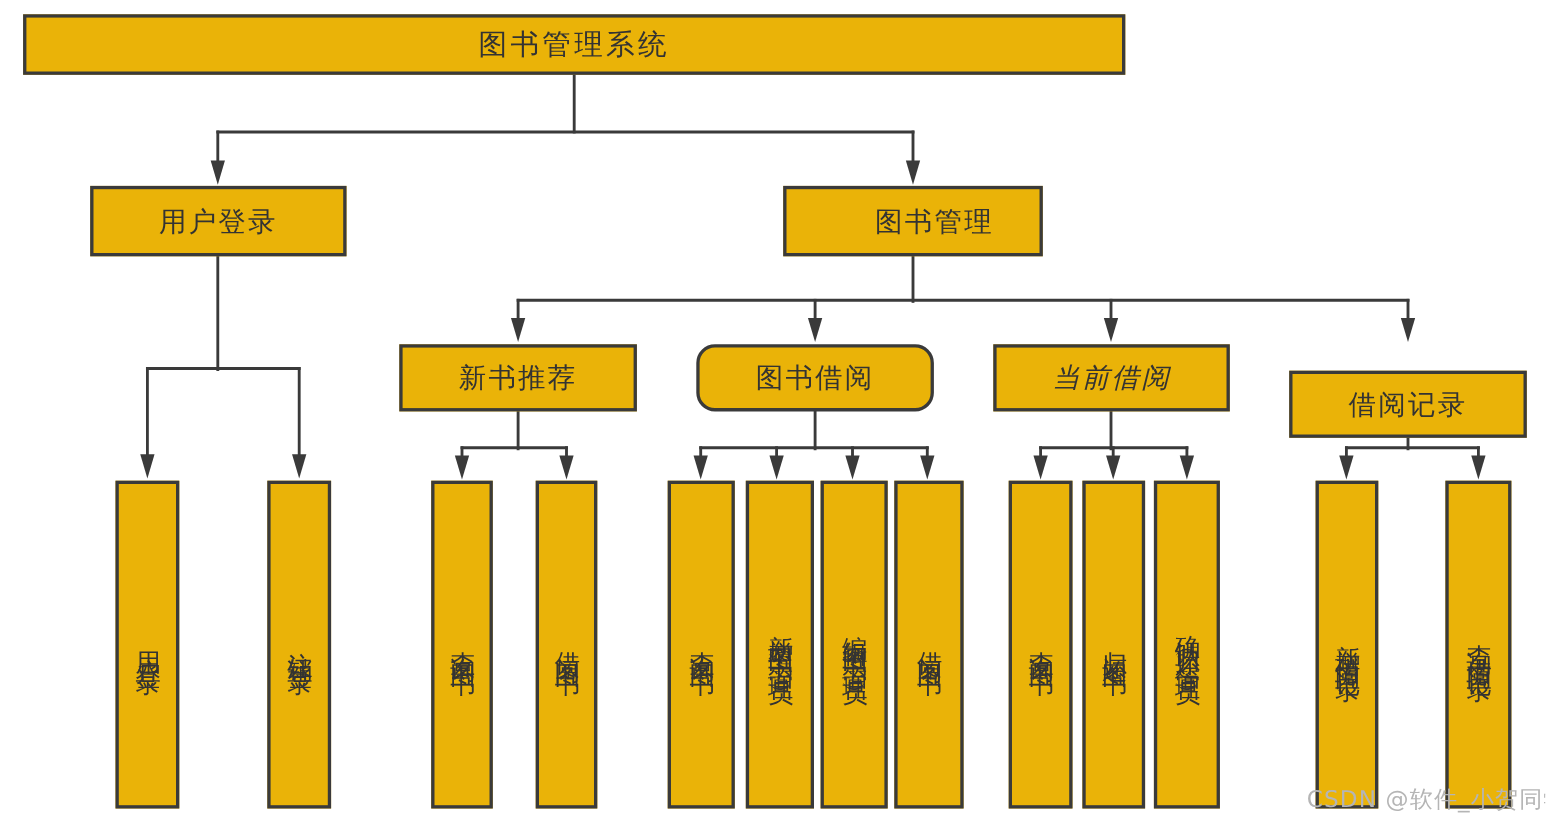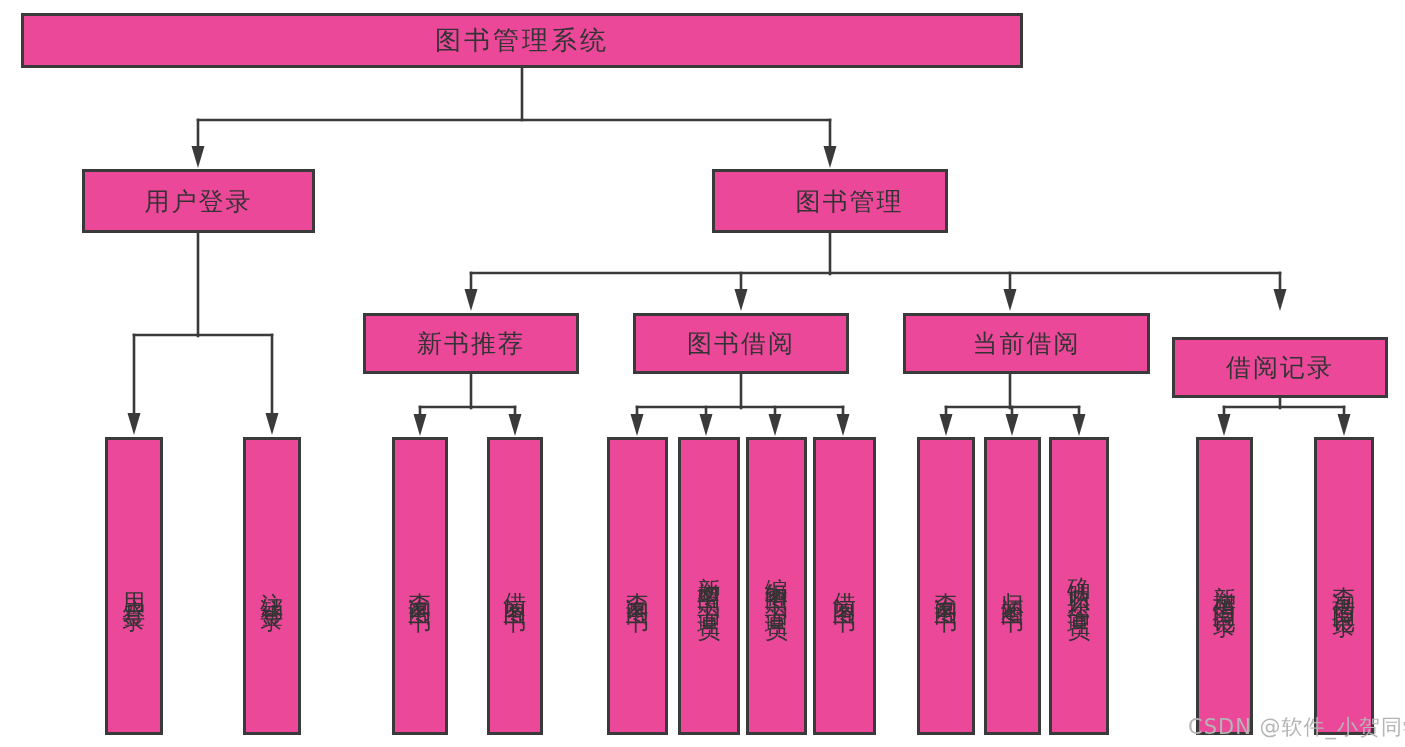--- a/index.html
+++ b/index.html
@@ -22,21 +22,21 @@
   .connectors line {
     stroke: var(--line, #3a3a3a);
     stroke-width: 2.6;
     stroke-linecap: square;
   }
   .connectors polygon { fill: var(--line, #3a3a3a); }
 
   .node {
     position: absolute;
     border: 3px solid var(--line, #3a3a3a);
-    background: #ec4899;
+    background: #eab308;
     color: var(--text, #333333);
     display: flex;
     align-items: center;
     justify-content: center;
     text-align: center;
   }
   .root-node { font-size: 26px; letter-spacing: 3px; }
   .h-node   { font-size: 25px; letter-spacing: 2px; }
 
   .v-node {
@@ -128,22 +128,22 @@
     <line x1="1344" y1="407" x2="1344" y2="416"></line>
     <polygon points="1337.5,414 1350.5,414 1344,436"></polygon>
   </svg>
 
   <div class="node root-node" style="left:21px; top:13px; width:1002px; height:55px;">图书管理系统</div>
 
   <div class="node h-node" style="left:82px; top:169px; width:233px; height:64px;">用户登录</div>
   <div class="node h-node" style="left:712px; top:169px; width:236px; height:64px;padding-left:39px;">图书管理</div>
 
   <div class="node h-node" style="left:363px; top:313px; width:216px; height:61px;text-align:center;">新书推荐</div>
-  <div class="node h-node" style="left:633px; top:313px; width:216px; height:61px;">图书借阅</div>
-  <div class="node h-node" style="left:903px; top:313px; width:247px; height:61px;">当前借阅</div>
+  <div class="node h-node" style="left:633px; top:313px; width:216px; height:61px;border-radius:17px;">图书借阅</div>
+  <div class="node h-node" style="left:903px; top:313px; width:215px; height:61px;font-style:italic;">当前借阅</div>
   <div class="node h-node" style="left:1172px; top:313px; width:216px; height:61px;margin-top:24px;">借阅记录</div>
 
   <div class="node v-node" style="left:105px; width:58px;">
     <span class="vtext">用户登录</span>
   </div>
   <div class="node v-node" style="left:243px; width:58px;">
     <span class="vtext">注销登录</span>
   </div>
 
   <div class="node v-node" style="left:392px; width:56px;">

